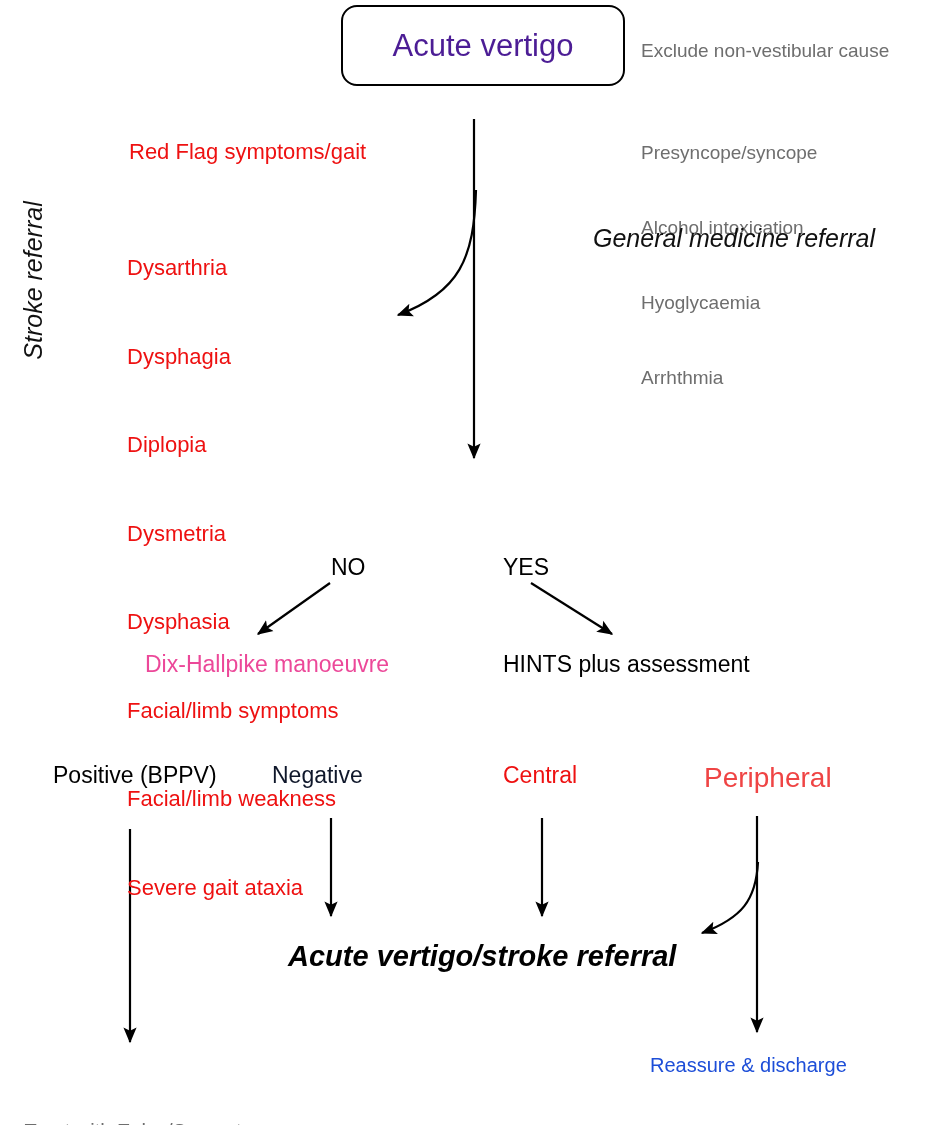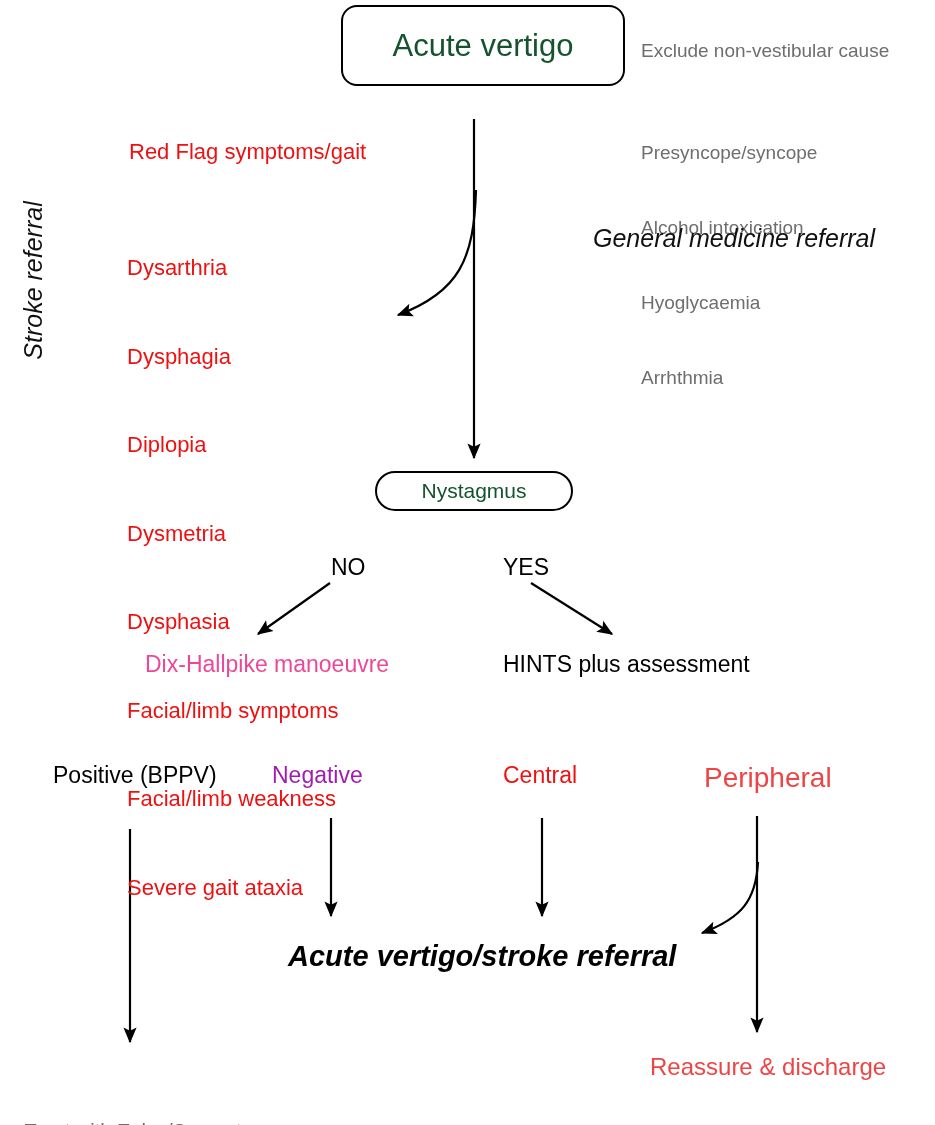--- a/index.html
+++ b/index.html
@@ -19,21 +19,21 @@
   }
 
   
   .node-box {
     position: absolute;
     border: 2.5px solid #000000;
     background: #ffffff;
     display: flex;
     align-items: center;
     justify-content: center;
-    color: #14532d;
+    color: #4c1d95;
     box-sizing: border-box;
   }
   #acute-vertigo-box {
     left: 341px; top: 5px;
     width: 284px; height: 81px;
     border-radius: 16px;
     font-size: 31px;
   }
   #nystagmus-box {
     left: 375px; top: 471px;
@@ -86,21 +86,21 @@
     transform: rotate(-90deg);
   }
 
   .label-no  { left: 331px; top: 556px; font-size: 23px; color: #000; }
   .label-yes { left: 503px; top: 556px; font-size: 23px; color: #000; }
 
   .dix      { left: 145px; top: 653px; font-size: 23px; color: #ec4899; }
   .hints    { left: 503px; top: 653px; font-size: 23px; color: #000; }
 
   .positive   { left: 53px;  top: 764px; font-size: 23px; color: #000; }
-  .negative   { left: 272px; top: 764px; font-size: 23px; color: #a21caf; }
+  .negative   { left: 272px; top: 764px; font-size: 23px; color: #0f172a; }
   .central    { left: 503px; top: 764px; font-size: 23px; color: #ee1111; }
   .peripheral { left: 704px; top: 764px; font-size: 28px; color: #ef4444; }
 
   .acute-stroke-ref {
     left: 288px; top: 942px;
     font-size: 29px;
     font-style: italic;
     font-weight: bold;
     color: #000000;
   }
@@ -108,22 +108,22 @@
   .treat-epley {
     left: 8px; top: 1064px;
     font-size: 20px;
     color: #6e6e6e;
     line-height: 27px;
     text-align: center;
     width: 250px;
   }
   .reassure {
     left: 650px; top: 1055px;
-    font-size: 24px;
-    color: #ef4444;
+    font-size: 20px;
+    color: #1d4ed8;
   }
 
   svg.overlay {
     position: absolute;
     left: 0; top: 0;
     width: 935px; height: 1125px;
     pointer-events: none;
   }
 </style>
 </head>
@@ -154,23 +154,20 @@
 
     <line x1="757" y1="816" x2="757" y2="1032" stroke="#000" stroke-width="2.2" marker-end="url(#arrowhead)"></line>
 
     <path d="M 758,862 C 756,900 742,918 702,933" fill="none" stroke="#000" stroke-width="2.2" marker-end="url(#arrowhead)"></path>
   </svg>
 
   <div class="node-box" id="acute-vertigo-box">
     <span>Acute vertigo</span>
   </div>
 
-  <div class="node-box" id="nystagmus-box">
-    <span>Nystagmus</span>
-  </div>
 
   <div class="txt exclude-head">Exclude non-vestibular cause</div>
 
   <div class="txt exclude-list">
     <div>Presyncope/syncope</div>
     <div>Alcohol intoxication</div>
     <div>Hyoglycaemia</div>
     <div>Arrhthmia</div>
   </div>
 

